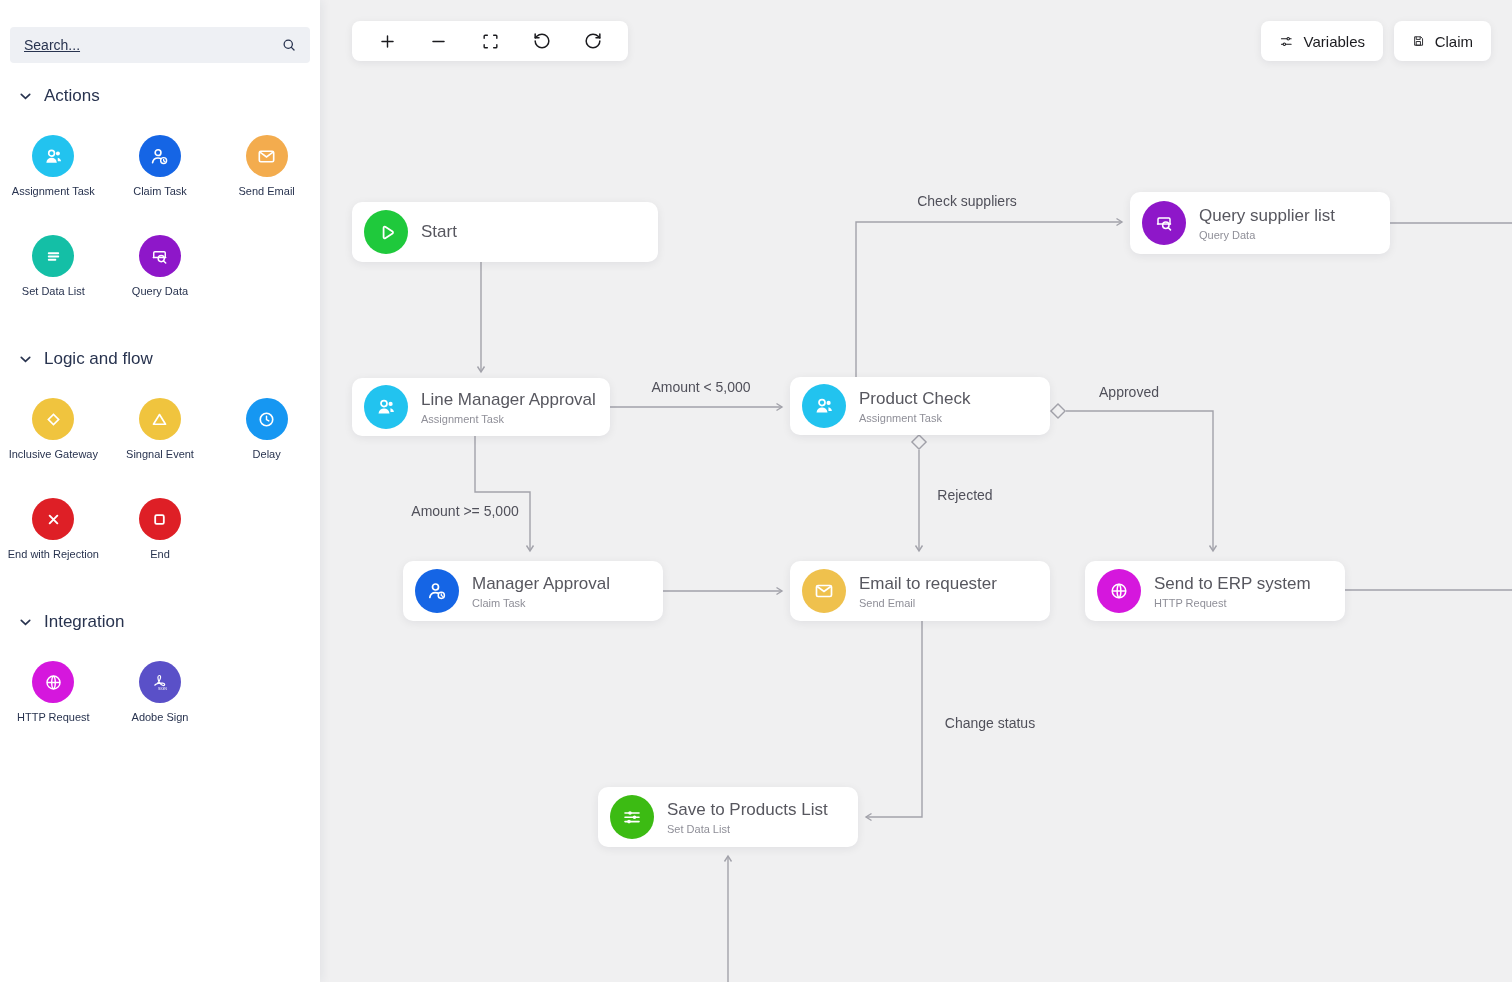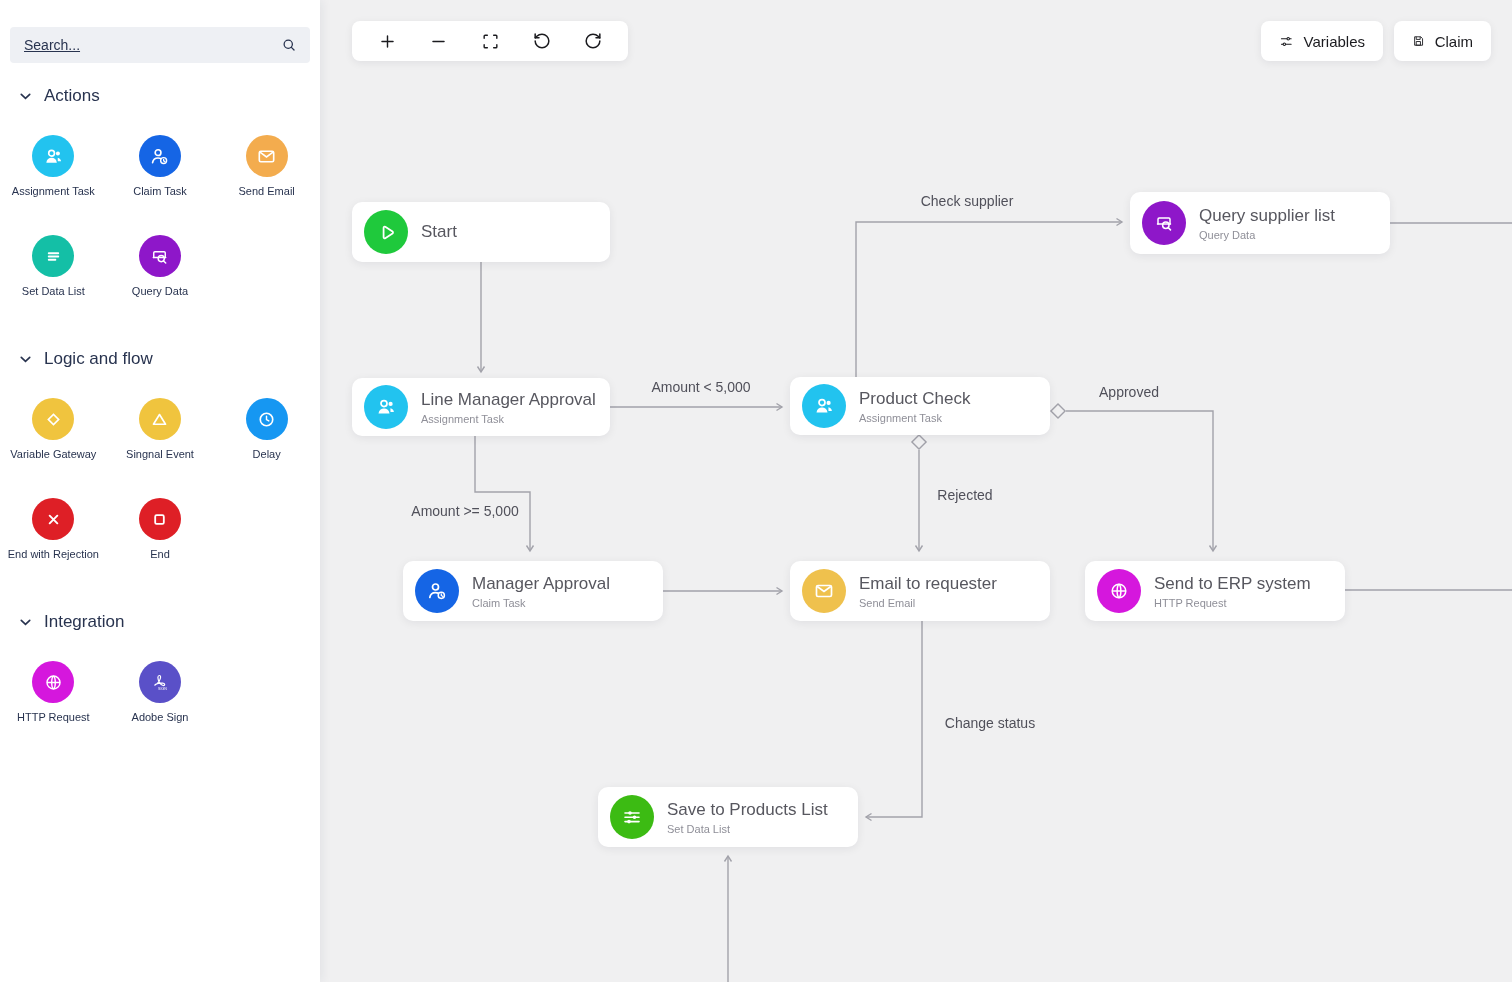--- a/index.html
+++ b/index.html
@@ -122,21 +122,21 @@
     <span>Logic and flow</span>
   </div>
 
   <div class="grid" style="top:398px">
     <div class="s-item">
       <span class="circle s-circle" style="background-color: rgb(240, 196, 62);">
         <svg width="23" height="23" viewBox="0 0 24 24" fill="none" stroke="#fff" stroke-width="1.7">
           <rect x="8.2" y="8.2" width="7.6" height="7.6" transform="rotate(45 12 12)"></rect>
         </svg>
       </span>
-      <span class="s-label">Variable Gateway</span>
+      <span class="s-label">Inclusive Gateway</span>
     </div>
     <div class="s-item">
       <span class="circle s-circle" style="background-color: rgb(240, 196, 62);">
         <svg width="23" height="23" viewBox="0 0 24 24" fill="none" stroke="#fff" stroke-width="1.7" stroke-linejoin="round">
           <path d="M12 6.8L18.3 17H5.7z"></path>
         </svg>
       </span>
       <span class="s-label">Singnal Event</span>
     </div>
     <div class="s-item">
@@ -261,28 +261,28 @@
   </div>
   <div class="hdr-btn" style="left:1074px;width:97px">
     <svg width="18" height="18" viewBox="0 0 24 24" fill="none" stroke="#1B1B1F" stroke-width="1.7" stroke-linejoin="round">
       <path d="M5 4h11.5L20 7.5V20H5z"></path>
         <path d="M8 4v5h7.5V4"></path>
         <rect x="8" y="13" width="8" height="7"></rect>
     </svg>
     <span>Claim</span>
   </div>
 
-  <div class="e-label" style="left:647px;top:193px">Check supplier</div>
+  <div class="e-label" style="left:647px;top:193px">Check suppliers</div>
   <div class="e-label" style="left:381px;top:379px">Amount &lt; 5,000</div>
   <div class="e-label" style="left:809px;top:384px">Approved</div>
   <div class="e-label" style="left:145px;top:503px">Amount &gt;= 5,000</div>
   <div class="e-label" style="left:645px;top:487px">Rejected</div>
   <div class="e-label" style="left:670px;top:715px">Change status</div>
 
-  <div class="node" style="left:32px;top:202px;width:258px;height:60px">
+  <div class="node" style="left:32px;top:202px;width:306px;height:60px">
     <span class="circle n-circle" style="background-color: rgb(31, 201, 60);">
       <svg width="25" height="25" viewBox="0 0 24 24" fill="none" stroke="#fff" stroke-width="1.7" stroke-linejoin="round">
         <path d="M9.2 7.4v9.2c0 .8.9 1.3 1.6.9l7-4.6c.6-.4.6-1.4 0-1.8l-7-4.6c-.7-.4-1.6.1-1.6.9z"></path>
       </svg>
     </span>
     <div class="n-text">
       <div class="n-title">Start</div>
 
     </div>
   </div>

